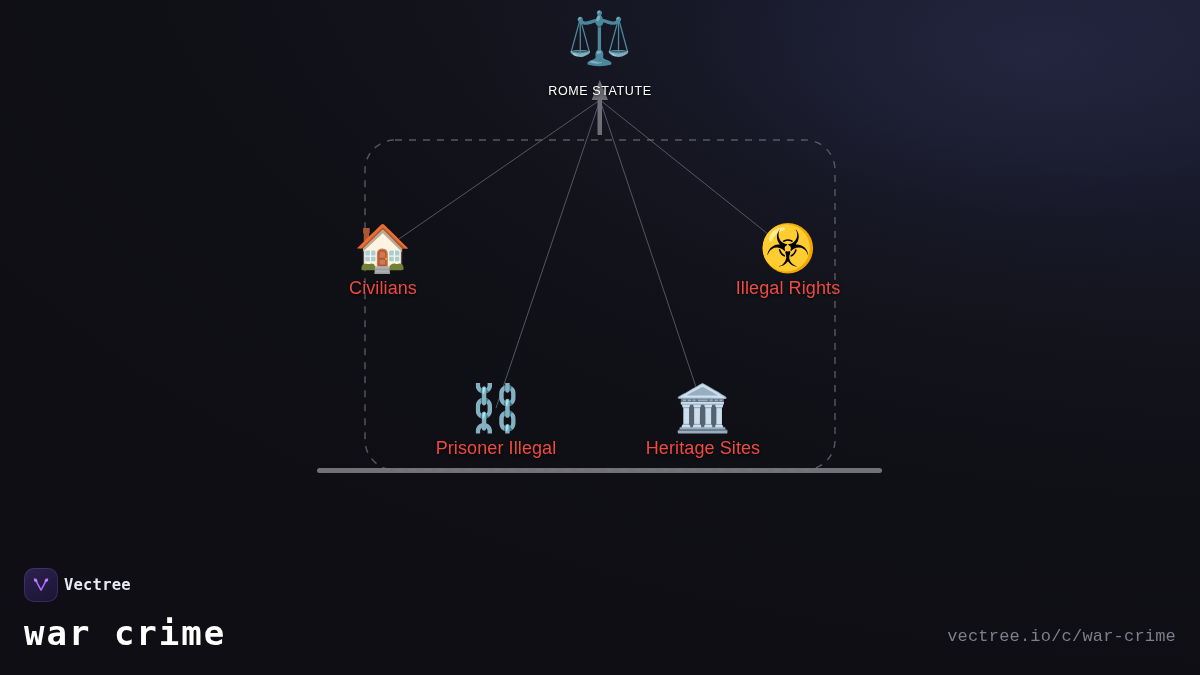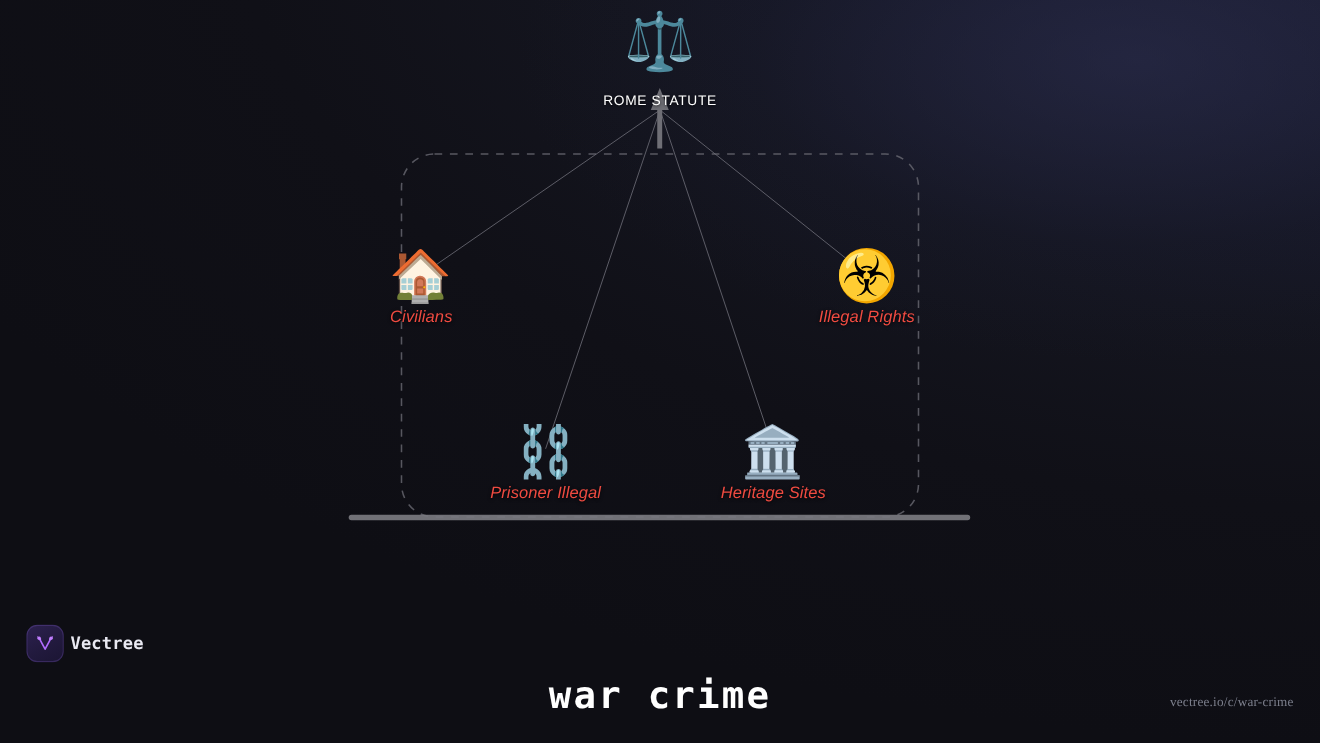--- a/index.html
+++ b/index.html
@@ -59,24 +59,23 @@
     font-size: 12.5px;
     font-weight: normal;
     color: #ffffff;
     letter-spacing: 0.6px;
     text-shadow: 0 1px 3px rgba(0,0,0,0.85);
   }
 
   .child .glyph { font-size: 46px; }
   .child .caption {
     margin-top: 7px;
-    font-size: 15px;
+    font-size: 18px;
     color: #ef4b41;
     text-shadow: 0 1px 3px rgba(0,0,0,0.8);
-    font-style: italic;
   }
 
   #node-civilians        { left: 383px; top: 262px; }
   #node-illegal-weapons  { left: 788px; top: 262px; }
   #node-prisoner-rights  { left: 496px; top: 422px; }
   #node-heritage-sites   { left: 703px; top: 422px; }
 
   
   #footer {
     position: absolute;
@@ -106,28 +105,27 @@
     color: #e9e9f2;
     letter-spacing: 0.2px;
   }
   #page-title {
     font-family: "DejaVu Sans Mono", monospace;
     font-size: 34px;
     font-weight: bold;
     color: #ffffff;
     letter-spacing: 2px;
     margin-top: 11px;
-    text-align: center;
   }
   #site-url {
     position: absolute;
     right: 0;
     bottom: 7px;
-    font-family: Liberation Serif, serif;
-    font-size: 12px;
+    font-family: Liberation Mono, monospace;
+    font-size: 17px;
     color: #7c7f8c;
     letter-spacing: 0.2px;
   }
 </style>
 </head>
 <body>
 
 <div id="stage">
   <div id="sheen"></div>
 

